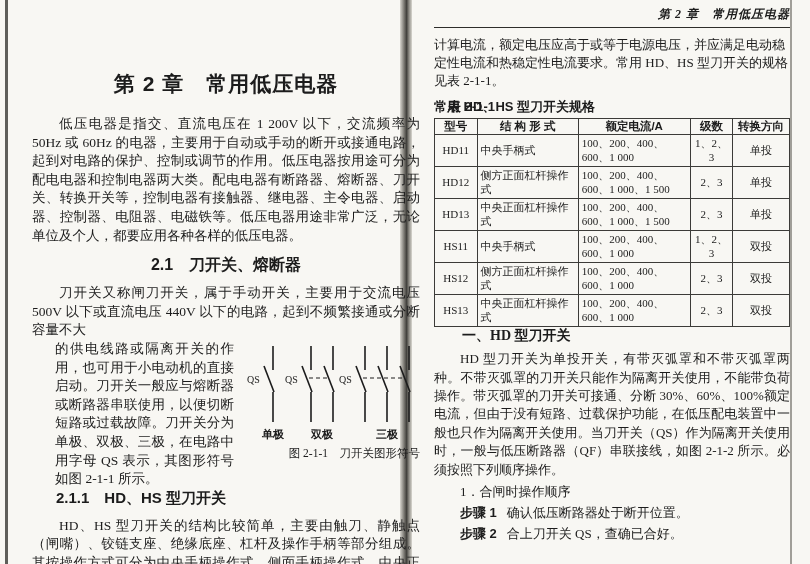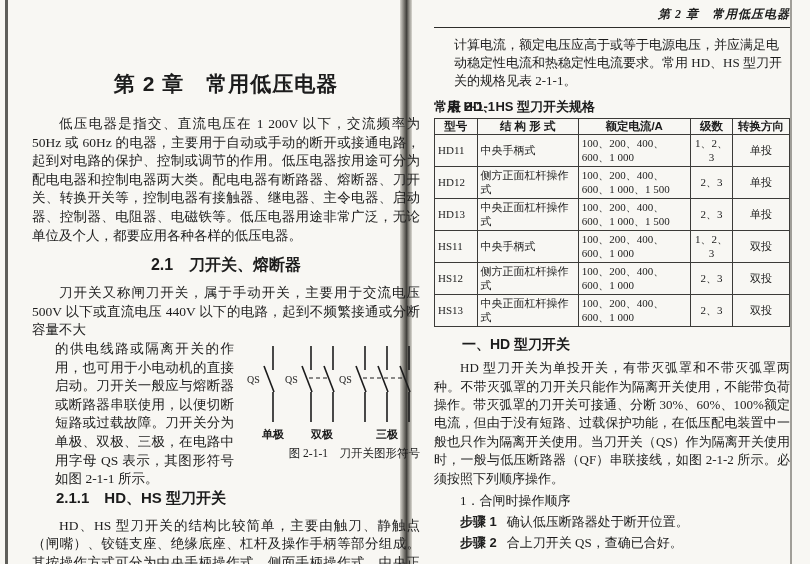--- a/index.html
+++ b/index.html
@@ -29,35 +29,35 @@
   .figurebox { float:right; width:178px; margin:2px 0 2px 8px; text-align:right; }
   .figurebox svg { display:block; margin:0 auto; }
   .fig-caption { font-size:11.5px; margin-top:2px; white-space:nowrap; }
   .subsec-title { clear:both; margin-top:0; padding-left:1.6em; font-family:"Liberation Sans", sans-serif;
                   font-weight:bold; font-size:15px; }
   .p211 { margin-top:9px; }
 
   
   .rp-header { margin-top:6px; text-align:right; font-style:italic; font-weight:bold; font-size:12px;
                padding-bottom:4px; border-bottom:1.5px solid #2e2d2a; letter-spacing:1px; }
-  .rp-intro { margin-top:8px; font-size:13px; line-height:18.2px;margin-left:20px; }
+  .rp-intro { margin-top:8px; font-size:13px; line-height:18.2px; }
   .tbl-caption { position:relative; margin-top:7px; height:18px; font-family:"Liberation Sans", sans-serif;
                  font-weight:bold; font-size:13px; }
   .tbl-label { position:absolute; left:14px; top:0; }
   .tbl-title { text-align:left; }
   table.spec { width:100%; border-collapse:collapse; margin-top:2px; font-size:11px; }
   table.spec th, table.spec td { border:1px solid #3c3b38; padding:2px 3px; line-height:13.5px; }
   table.spec th { font-family:"Liberation Sans", sans-serif; font-weight:bold; font-size:11.5px;
                   text-align:center; padding:1px 2px; }
-  td.c0 { width:12%; }
+  td.c0 { text-align:center; width:12%; }
   td.c1 { text-align:left; width:28.5%; padding-left:7px; }
   td.c2 { text-align:left; width:31.5%; padding-left:5px; }
   td.c3 { text-align:center; width:12%; }
   td.c4 { text-align:center; width:16%; }
-  .hd-heading { margin-top:9px; padding-left:2em; font-family:Liberation Sans, sans-serif;
+  .hd-heading { margin-top:0; padding-left:2em; font-family:Liberation Serif, serif;
                 font-weight:bold; font-size:14px; }
   .rp-para { margin-top:5px; font-size:13px; line-height:18.4px; text-align:justify; text-indent:2em; }
   .seq-title { margin-top:3px; padding-left:2em; font-size:13px; line-height:20px; }
   .steps { list-style:none; }
   .steps li { padding-left:2em; font-size:13px; line-height:21px; }
   .steps .step-label { font-family:"Liberation Sans", sans-serif; font-weight:bold; margin-right:10px; }
 </style>
 </head>
 <body>
 

